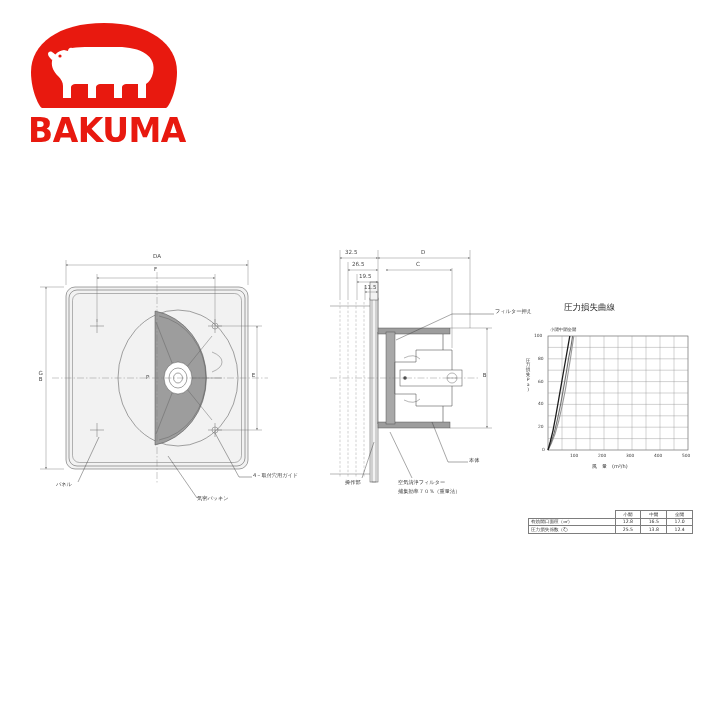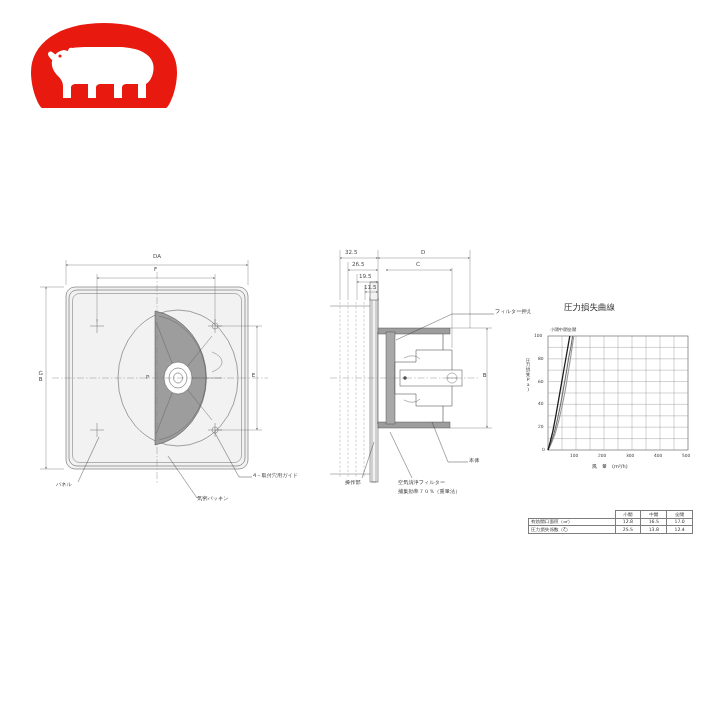--- a/index.html
+++ b/index.html
@@ -49,20 +49,21 @@
       <svg viewBox="0 0 152 88" width="152" height="88" aria-hidden="true">
 
         <path d="M76 1 C122 1 149 22 149 50 C149 70 140 86 138 86 L14 86 C12 86 3 70 3 50 C3 22 30 1 76 1 Z" fill="#e8190f"></path>
 
         <path d="M36 28 C30 29 25 33 24 39 C23 45 26 50 30 54 C33 57 35 60 35 64 L35 76 L43 76 L43 66 C43 63 45 62 48 62 L60 62 L60 76 L68 76 L68 66 C68 63 70 62 73 62 L86 62 L86 76 L94 76 L94 66 C94 63 96 62 99 62 L110 62 L110 76 L118 76 L118 62 C121 60 124 56 125 51 C127 43 124 36 118 32 C111 27 101 25 90 25 L62 25 C55 25 49 25 44 26 C42 25 40 27 40 29 Z" fill="#ffffff"></path>
 
         <path d="M24 38 C22 36 20 34 20 32 C20 30 22 29 24 30 C26 31 28 33 30 35 Z" fill="#ffffff"></path>
         <circle cx="32" cy="34" r="1.6" fill="#e8190f"></circle>
       </svg>
     </div>
+    <div class="logo-word">BAKUMA</div>
   </div>
 
   <div class="drawing">
     <svg viewBox="0 0 720 380" width="720" height="380">
       <defs>
         <style>
           .thin{stroke:#4a4a4a;stroke-width:0.5;fill:none;}
           .thin2{stroke:#5d5d5d;stroke-width:0.45;fill:none;}
           .med{stroke:#2f2f2f;stroke-width:0.75;fill:none;}
           .dim{stroke:#6a6a6a;stroke-width:0.4;fill:none;}

